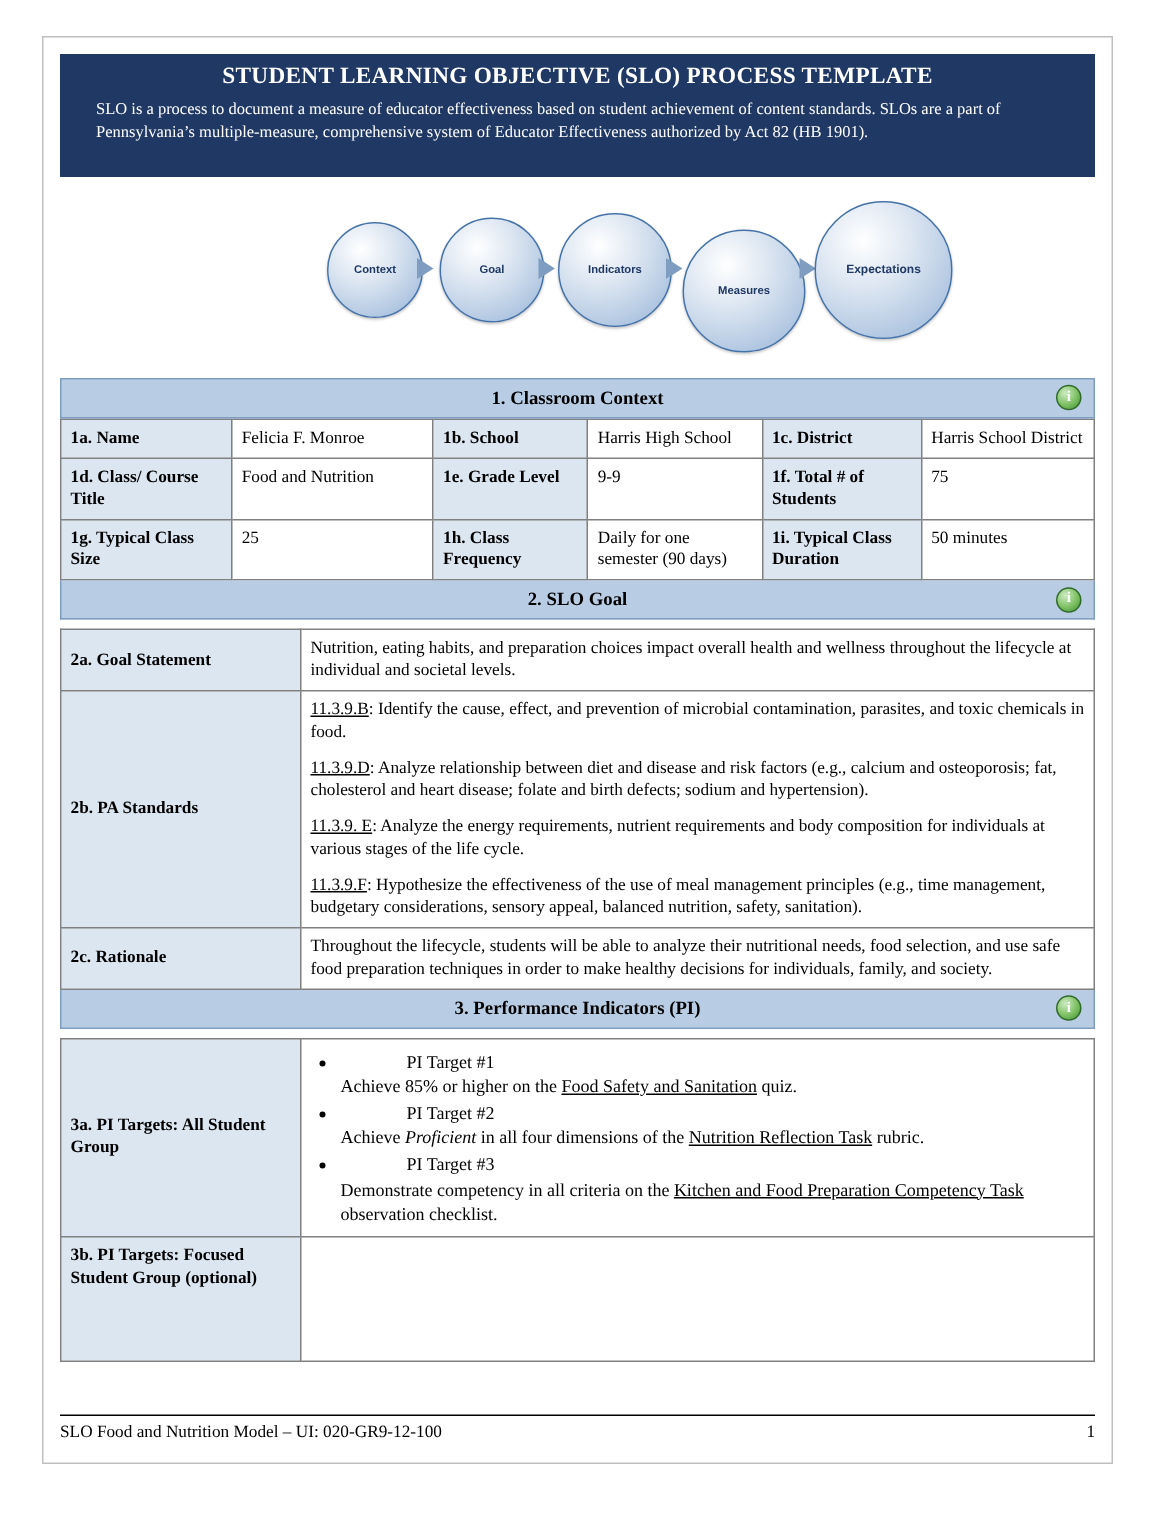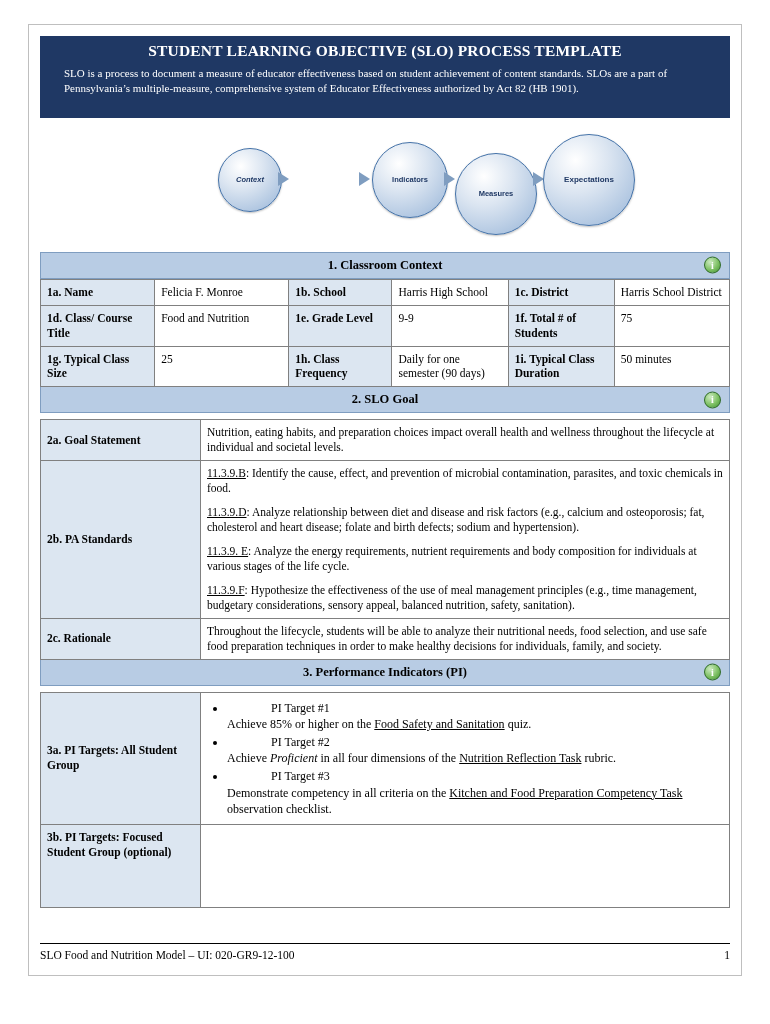--- a/index.html
+++ b/index.html
@@ -172,24 +172,27 @@
 
 <div class="page">
   <div class="inner">
 
     <div class="banner">
       <div class="banner-title">STUDENT LEARNING OBJECTIVE (SLO) PROCESS TEMPLATE</div>
       <div class="banner-sub">SLO is a process to document a measure of educator effectiveness based on student achievement of content standards.  SLOs are a part of Pennsylvania’s multiple-measure, comprehensive system of Educator Effectiveness authorized by Act 82 (HB 1901).</div>
     </div>
 
     <div class="diagram">
-      <div class="node" style="left:178px; top:24px; width:62px; height:62px;font-style:italic;">
+      <div class="node" style="left:178px; top:24px; width:62px; height:62px;">
         <span>Context</span>
       </div>
       <div class="arrow" style="left:238px; top:48px;"></div>
+      <div class="node" style="left:253px; top:21px; width:68px; height:68px;">
+        <span>Goal</span>
+      </div>
       <div class="arrow" style="left:319px; top:48px;"></div>
       <div class="node" style="left:332px; top:18px; width:74px; height:74px;">
         <span>Indicators</span>
       </div>
       <div class="arrow" style="left:404px; top:48px;"></div>
       <div class="node" style="left:415px; top:29px; width:80px; height:80px;">
         <span>Measures</span>
       </div>
       <div class="arrow" style="left:493px; top:48px;"></div>
       <div class="node" style="left:503px; top:10px; width:90px; height:90px; font-size:8px;">

